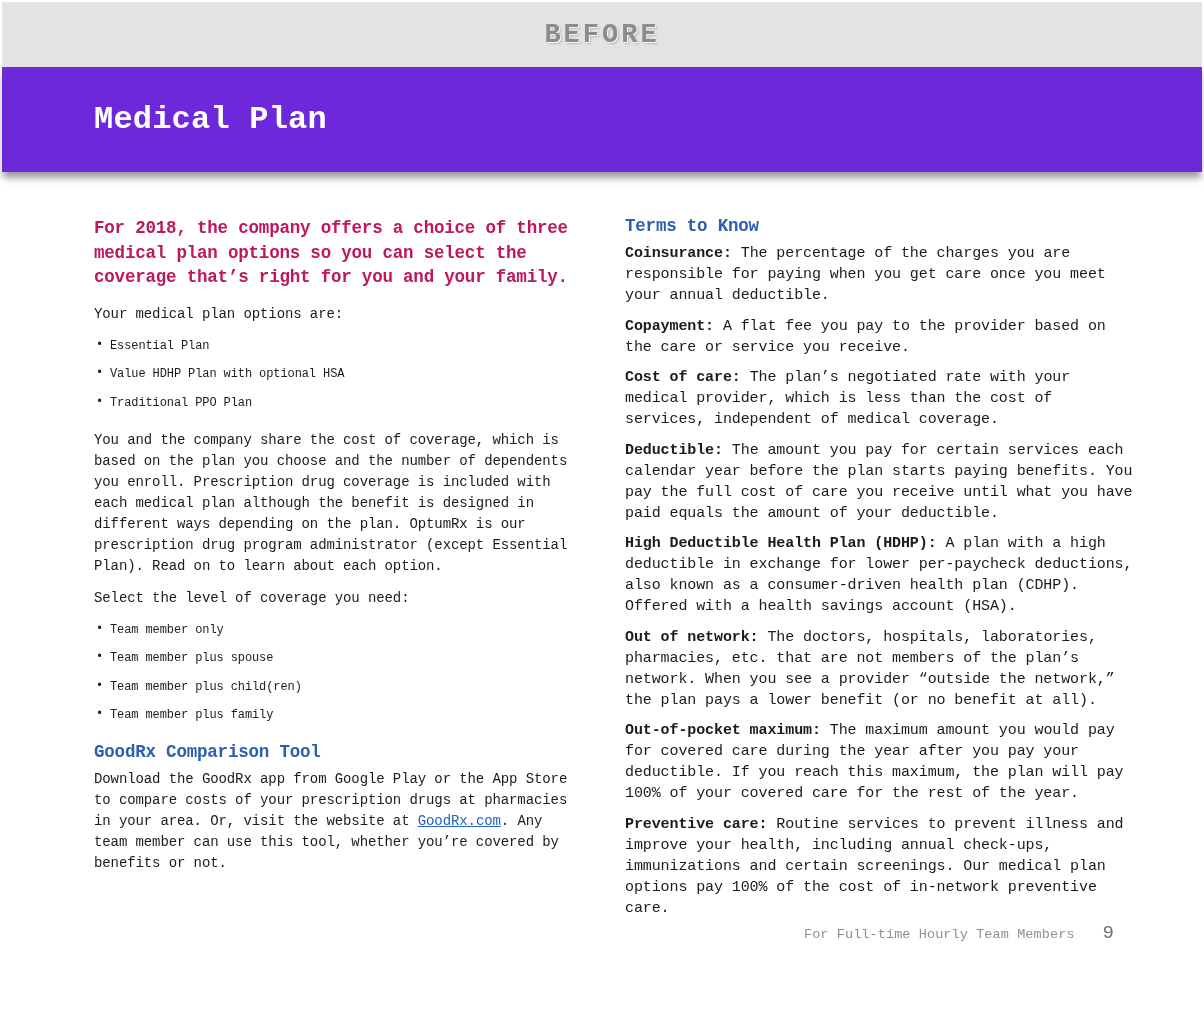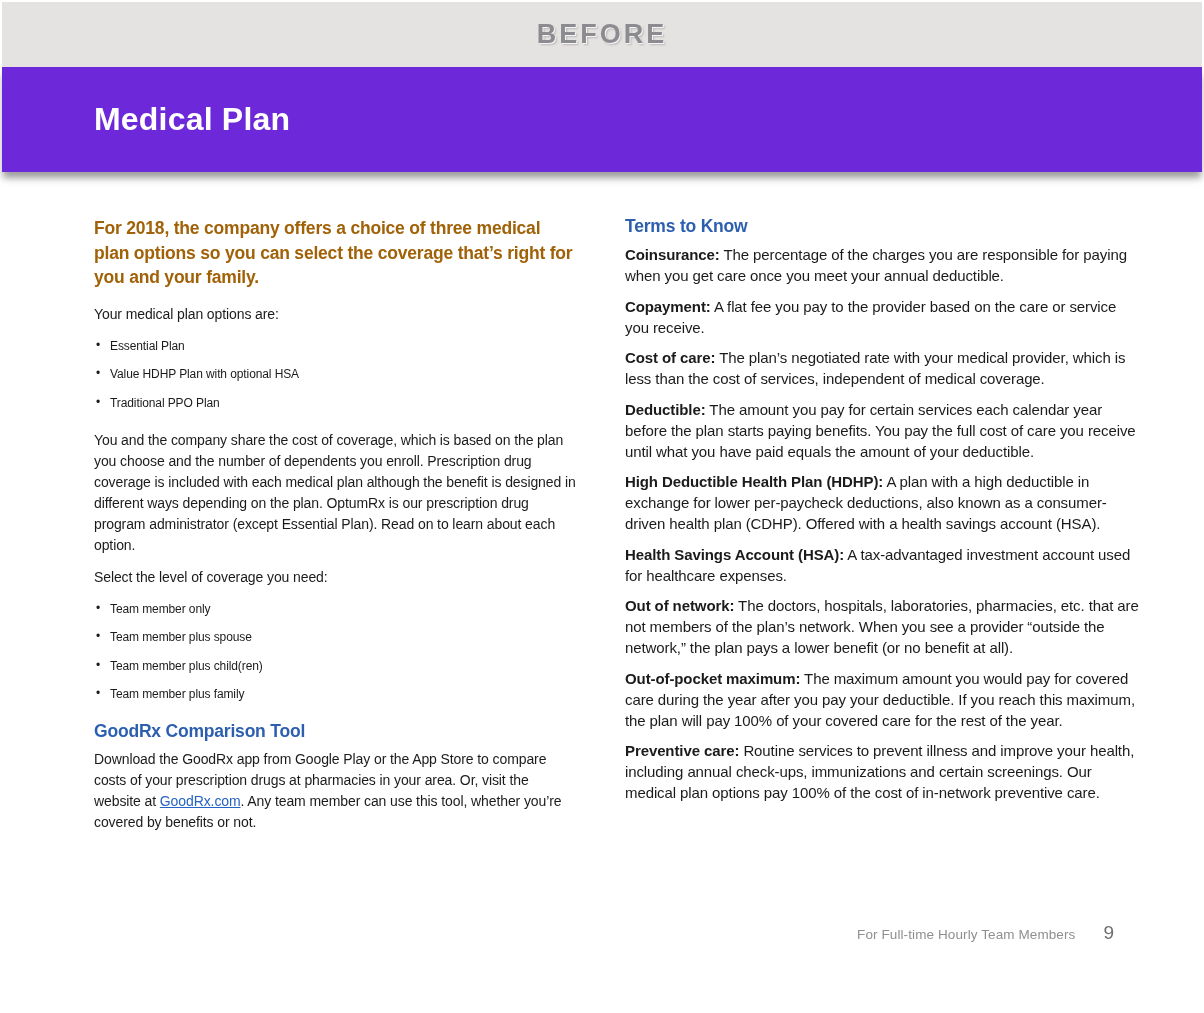--- a/index.html
+++ b/index.html
@@ -1,20 +1,20 @@
 <!DOCTYPE html>
 <html><head>
 <meta charset="utf-8">
 <style>
   html,body { margin:0; padding:0; background:#ffffff; }
   .page {
     position:relative;
     width:1204px; height:1013px;
     background:#ffffff;
-    font-family:Liberation Sans, sans-serif;
+    font-family:Liberation Mono, monospace;
     overflow:hidden;
   }
   
   .before-band {
     position:absolute; top:2px; left:2px; right:2px; height:65px;
     background:#e4e3e1;
     display:flex; align-items:center; justify-content:center;
   }
   .before-label {
     font-size:27px; font-weight:bold; letter-spacing:3px;
@@ -35,21 +35,21 @@
   
   .content {
     position:absolute; top:216px; left:94px;
     display:flex; gap:49px;
     color:#1b1b1b;
   }
   .col-left  { width:482px; }
   .col-right { width:515px; }
 
   .intro {
-    color:#a16207; font-weight:bold;
+    color:#be185d; font-weight:bold;
     font-size:17.5px; line-height:1.4; letter-spacing:-0.2px;
     margin:0 0 14px;
   }
   .body-text {
     font-size:14px; line-height:21px; letter-spacing:-0.1px;
     margin:0 0 11px;
   }
   ul.bullets { list-style:none; margin:3px 0 16px; padding:0; }
   ul.bullets li {
     position:relative;
@@ -119,21 +119,20 @@
     </div>
 
     <div class="col-right">
       <h2>Terms to Know</h2>
 
       <p class="term"><b>Coinsurance:</b><span> The percentage of the charges you are responsible for paying when you get care once you meet your annual deductible.</span></p>
       <p class="term"><b>Copayment:</b><span> A flat fee you pay to the provider based on the care or service you receive.</span></p>
       <p class="term"><b>Cost of care:</b><span> The plan’s negotiated rate with your medical provider, which is less than the cost of services, independent of medical coverage.</span></p>
       <p class="term"><b>Deductible:</b><span> The amount you pay for certain services each calendar year before the plan starts paying benefits. You pay the full cost of care you receive until what you have paid equals the amount of your deductible.</span></p>
       <p class="term"><b>High Deductible Health Plan (HDHP):</b><span> A plan with a high deductible in exchange for lower per-paycheck deductions, also known as a consumer-driven health plan (CDHP). Offered with a health savings account (HSA).</span></p>
-      <p class="term"><b>Health Savings Account (HSA):</b><span> A tax-advantaged investment account used for healthcare expenses.</span></p>
       <p class="term"><b>Out of network:</b><span> The doctors, hospitals, laboratories, pharmacies, etc. that are not members of the plan’s network. When you see a provider “outside the network,” the plan pays a lower benefit (or no benefit at all).</span></p>
       <p class="term"><b>Out-of-pocket maximum:</b><span> The maximum amount you would pay for covered care during the year after you pay your deductible. If you reach this maximum, the plan will pay 100% of your covered care for the rest of the year.</span></p>
       <p class="term"><b>Preventive care:</b><span> Routine services to prevent illness and improve your health, including annual check-ups, immunizations and certain screenings. Our medical plan options pay 100% of the cost of in-network preventive care.</span></p>
     </div>
 
   </div>
 
   <div class="footer">
     <span class="footer-label">For Full-time Hourly Team Members</span>
     <span class="page-number">9</span>

